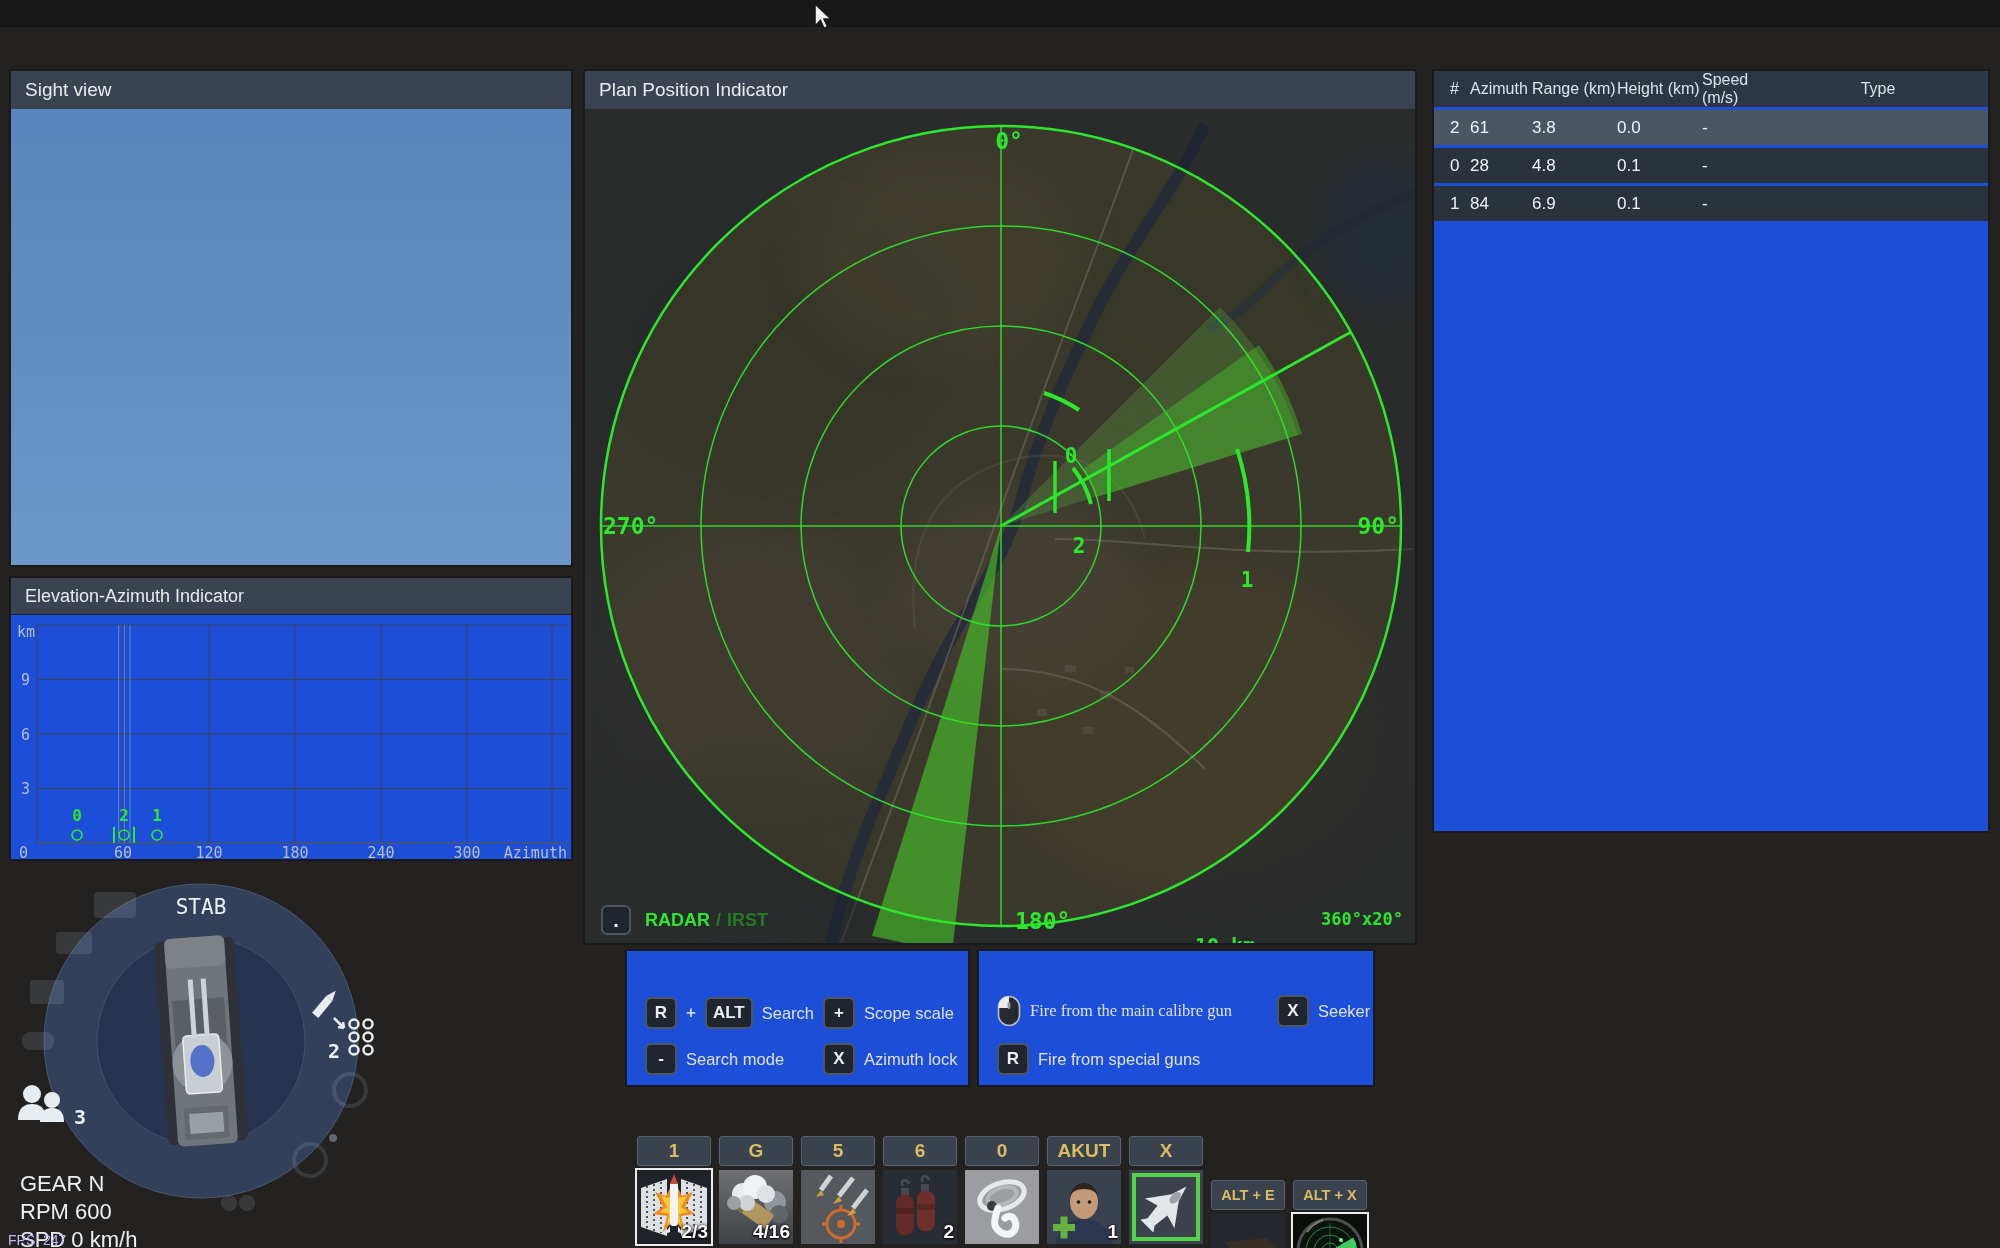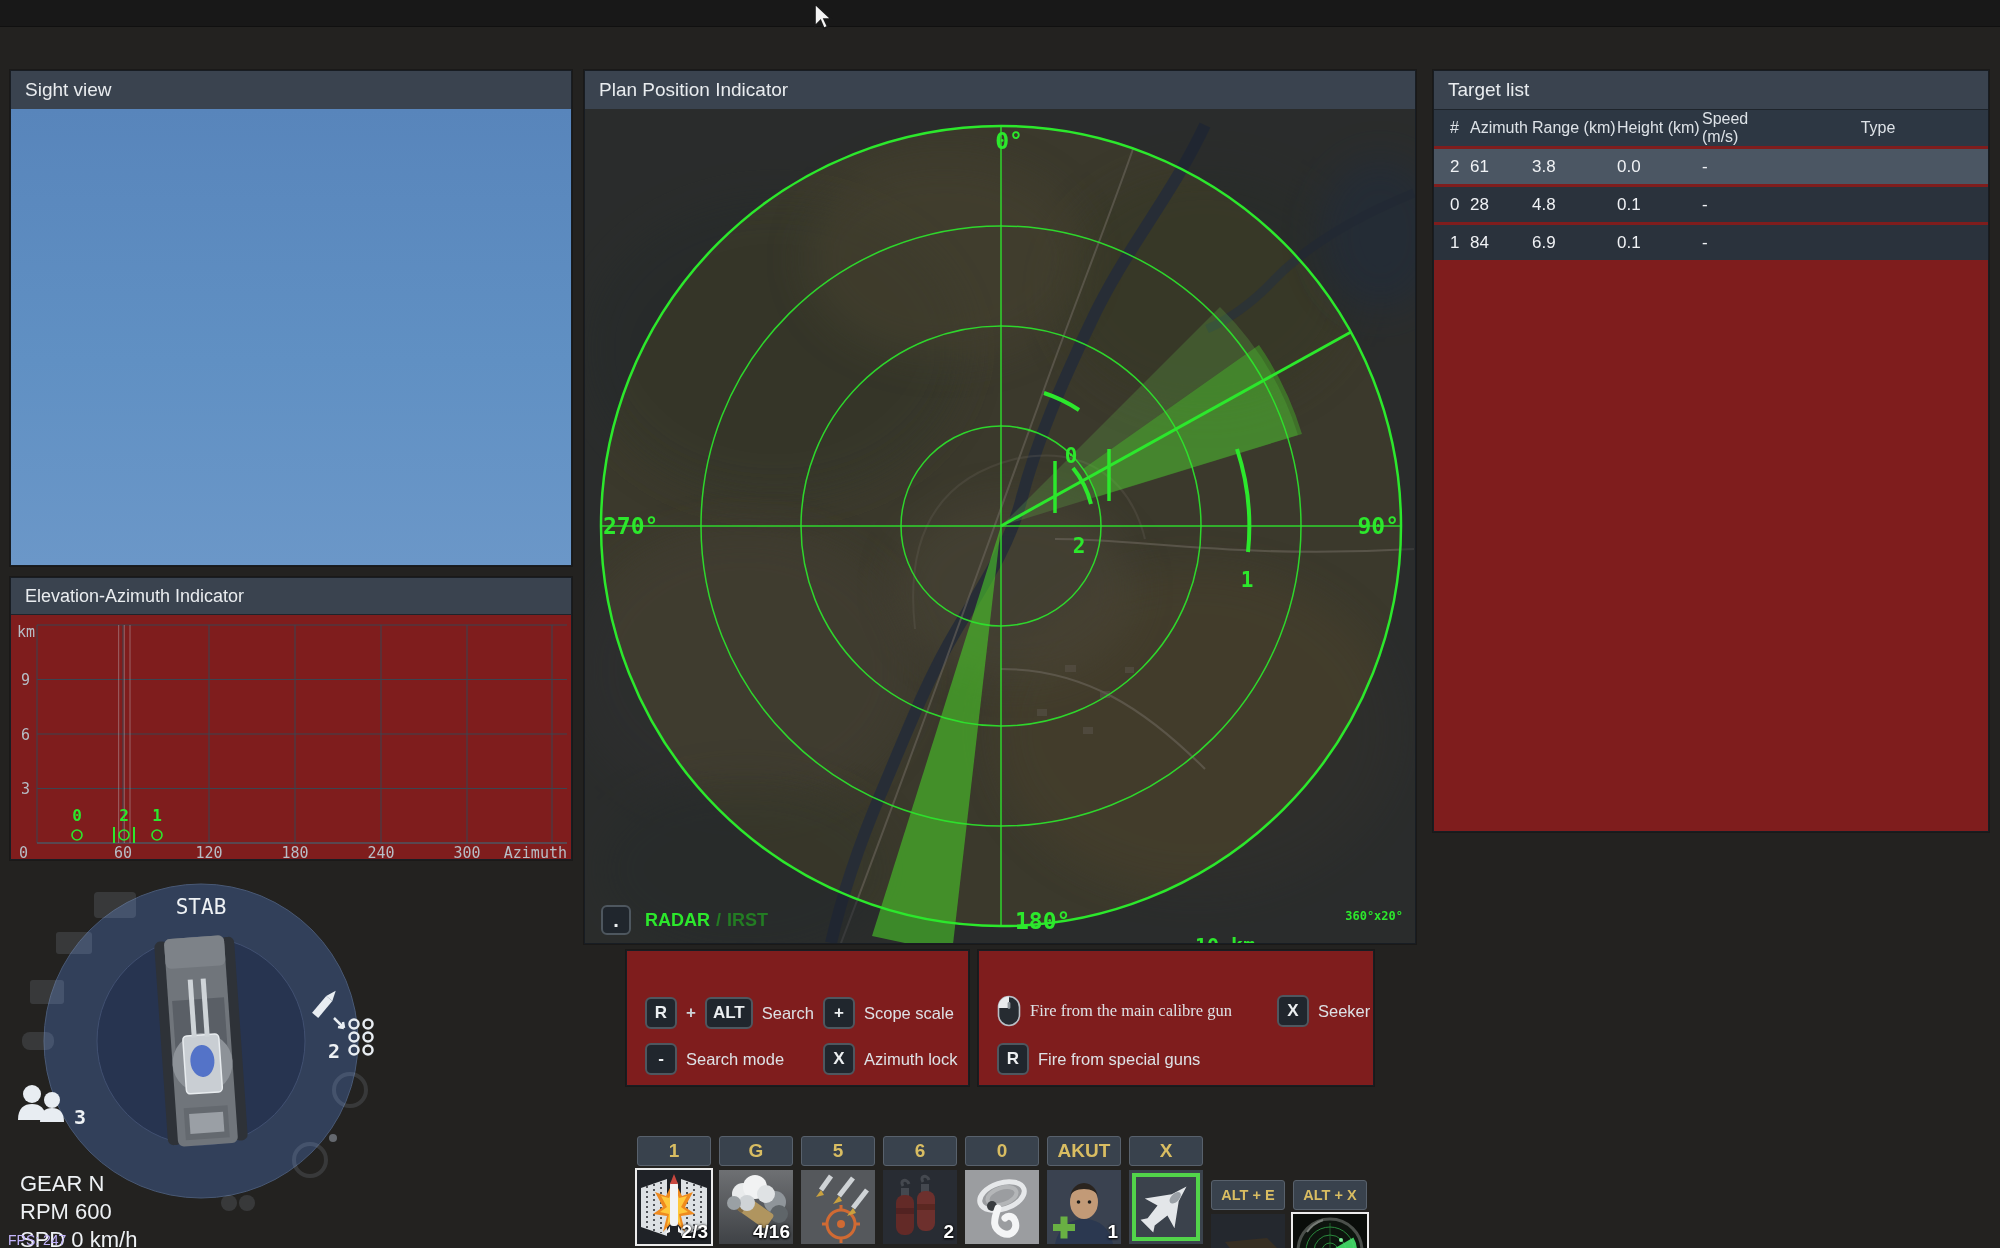--- a/index.html
+++ b/index.html
@@ -1,20 +1,20 @@
 <!DOCTYPE html>
 <html><head>
 <meta charset="utf-8">
 <style>
   html,body{margin:0;padding:0;}
   body{width:2000px;height:1248px;position:relative;background:#232220;overflow:hidden;
        font-family:"Liberation Sans",sans-serif;color:#e8ebee;}
   .top-bar{position:absolute;left:0;top:0;width:2000px;height:26px;background:#181818;border-bottom:1px solid #101010;}
   .cursor{position:absolute;left:806px;top:2px;width:30px;height:30px;z-index:50;}
-  .panel{position:absolute;background:#7f1d1d;border:1px solid #181d23;box-shadow:0 0 0 1px rgba(0,0,0,.25);}
+  .panel{position:absolute;background:#1d4ed8;border:1px solid #181d23;box-shadow:0 0 0 1px rgba(0,0,0,.25);}
   .panel-title{height:38px;background:#3a434f;border-bottom:1px solid #1e242b;display:flex;align-items:center;
                padding-left:14px;font-size:19px;color:#e9ecef;}
   .panel-title.small{height:34px;font-size:17.5px;}
   
   .sight-body{position:absolute;left:0;top:38px;right:0;bottom:0;
               background:linear-gradient(180deg,#5885bb 0%,#6090c3 55%,#6b97c8 100%);}
   
   .tl-header,.tl-row{display:grid;grid-template-columns:20px 62px 85px 85px 84px 1fr;
         align-items:center;padding-left:16px;font-size:16px;}
   .tl-header{height:36px;background:#2d3743;color:#dde2e7;}
@@ -28,21 +28,21 @@
   .keycap.sm{min-width:30px;height:30px;}
   .ctl-row{position:absolute;display:flex;align-items:center;gap:9px;font-size:16.5px;color:#dde1e5;}
   .plus-sep{color:#cdd2d7;font-size:17px;font-weight:bold;}
   
   .ppi-content{position:absolute;left:0;top:38px;width:830px;height:834px;overflow:hidden;background:#2a3038;}
   .ppi-mode{position:absolute;left:16px;top:796px;display:flex;align-items:center;gap:14px;z-index:5;}
   .mono{font-family:"DejaVu Sans Mono",monospace;}
   .ppi-green{color:#2ce82c;font-weight:bold;font-size:18px;}
   .ppi-dim-green{color:#237c23;font-weight:bold;font-size:18px;}
   .ppi-range{position:absolute;left:610px;top:800px;font-size:20px;color:#2ce82c;font-weight:bold;z-index:5;margin-top:24px;}
-  .ppi-scan{position:absolute;right:12px;top:800px;font-size:12px;color:#2ce82c;font-weight:bold;z-index:5;}
+  .ppi-scan{position:absolute;right:12px;top:800px;font-size:17px;color:#2ce82c;font-weight:bold;z-index:5;}
   
   .hotbar-slot{position:absolute;width:74px;top:1136px;}
   .hb-key{height:28px;background:#39424d;border:1px solid #58616c;border-radius:3px;display:flex;
           align-items:center;justify-content:center;color:#d9bd62;font-weight:bold;font-size:19px;}
   .hb-key.sm{font-size:14.5px;margin-top:44px;}
   .hb-icon{position:relative;margin-top:4px;width:74px;height:74px;box-sizing:border-box;overflow:hidden;background:#23262b;}
   .hb-icon.selected{outline:2px solid #ececec;outline-offset:0;}
   .hb-count{position:absolute;right:3px;bottom:1px;color:#fff;font-size:19px;font-weight:bold;
             text-shadow:0 1px 2px #000,0 0 3px #000;z-index:3;}
   
@@ -188,21 +188,20 @@
       <span class="ppi-green">RADAR</span>
       <span class="ppi-dim-green" style="margin:0 -8px;">/</span>
       <span class="ppi-dim-green">IRST</span>
     </div>
     <div class="ppi-range mono">10 km</div>
     <div class="ppi-scan mono">360°x20°</div>
   </div>
 </div>
 
 <div class="panel" style="left:1433px;top:70px;width:554px;height:760px;">
-  <div class="panel-title">Target list</div>
   <div class="tl-header">
     <span>#</span>
     <span>Azimuth</span>
     <span>Range (km)</span>
     <span>Height (km)</span>
     <span>Speed (m/s)</span>
     <span class="tl-type">Type</span>
   </div>
   <div class="tl-row selected">
     <span>2</span>

